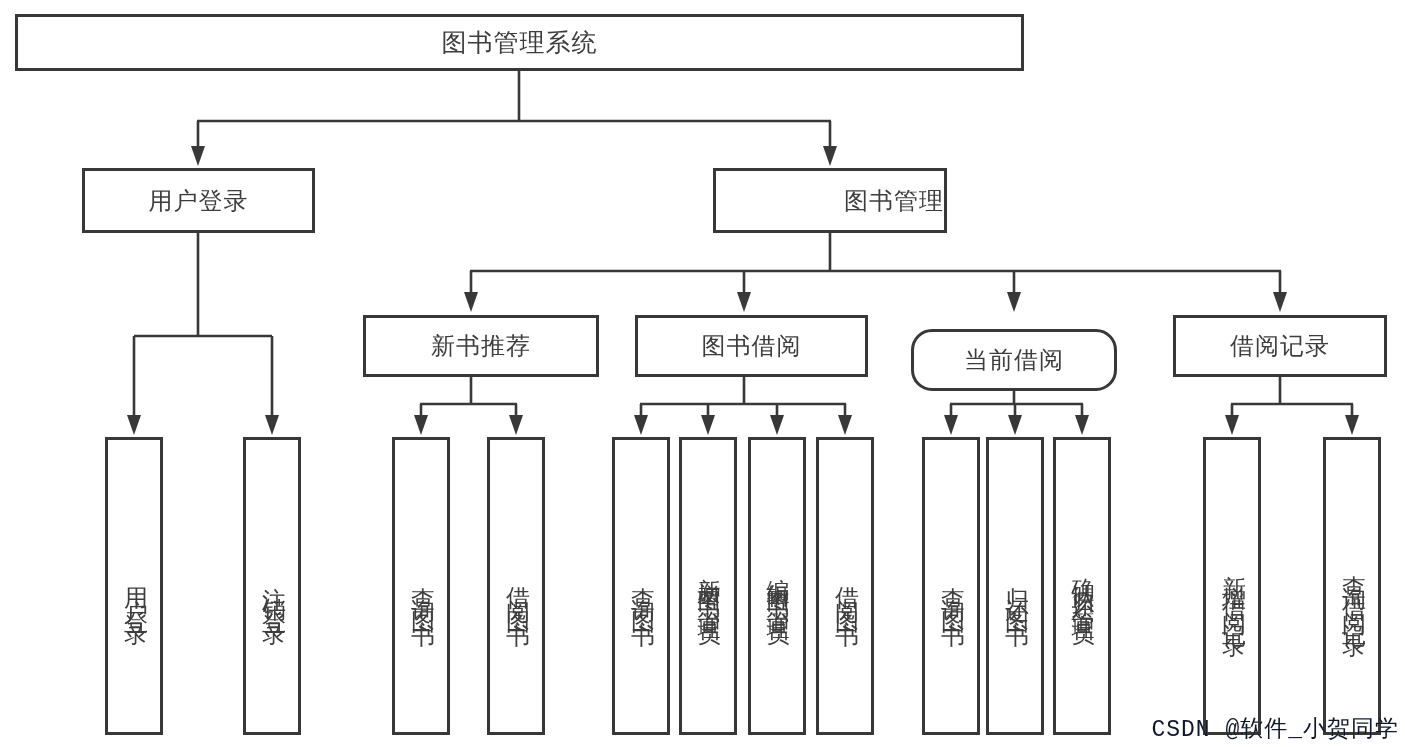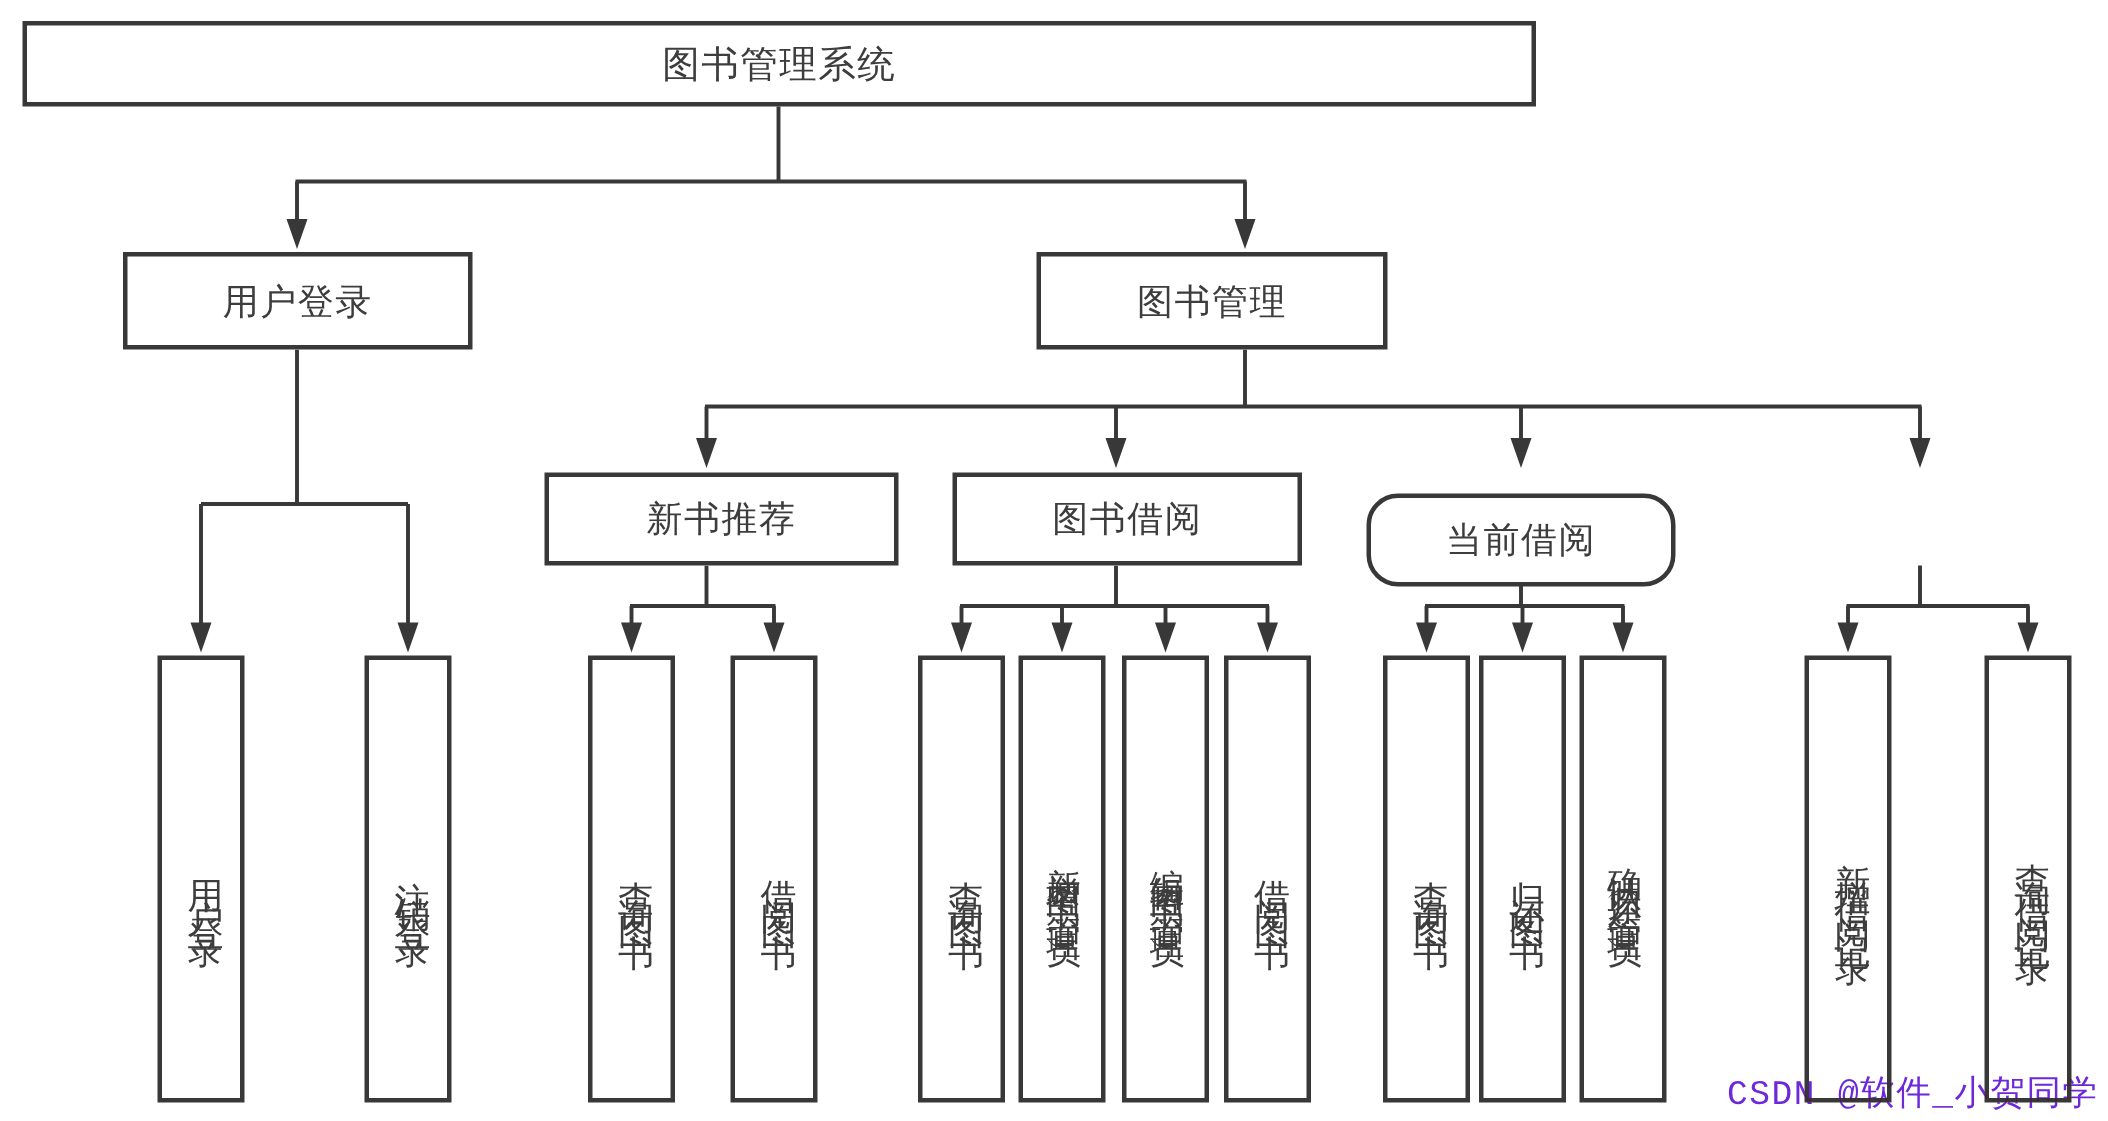--- a/index.html
+++ b/index.html
@@ -65,21 +65,21 @@
   .leaf .vtext.long {
     font-size: 23px;
     letter-spacing: 0.28em;
     margin-bottom: -0.28em;
   }
   #watermark {
     position: absolute;
     right: 6px;
     bottom: 3px;
     z-index: 5;
-    color: #6d28d9;
+    color: #0f172a;
     font-size: 23px;
     letter-spacing: 1px;
     mix-blend-mode: darken;
     text-shadow: 0 0 1px #ffffff;
     white-space: nowrap;
   }
 </style>
 </head>
 <body>
 
@@ -118,32 +118,35 @@
     <polygon class="arrowhead" points="1352,435 1345,415 1359,415"></polygon>
   </svg>
 
   <div class="box root" style="left:15px;top:14px;width:1009px;height:57px;">
     <span class="label">图书管理系统</span>
   </div>
 
   <div class="box" style="left:82px;top:168px;width:233px;height:65px;">
     <span class="label">用户登录</span>
   </div>
-  <div class="box" style="left:691px;top:168px;width:234px;height:65px;">
+  <div class="box" style="left:713px;top:168px;width:234px;height:65px;justify-content:flex-end;">
     <span class="label">图书管理</span>
   </div>
 
   <div class="box" style="left:363px;top:315px;width:236px;height:62px;">
     <span class="label">新书推荐</span>
   </div>
   <div class="box" style="left:635px;top:315px;width:233px;height:62px;">
     <span class="label">图书借阅</span>
   </div>
   <div class="box" style="left:911px;top:329px;width:206px;height:62px;border-radius:21px;">
     <span class="label">当前借阅</span>
+  </div>
+  <div class="box" style="left:1173px;top:315px;width:214px;height:62px;">
+    <span class="label">借阅记录</span>
   </div>
 
   <div class="leaf" style="left:105px;">
     <span class="vtext">用户登录</span>
   </div>
   <div class="leaf" style="left:243px;">
     <span class="vtext">注销登录</span>
   </div>
   <div class="leaf" style="left:392px;">
     <span class="vtext">查询图书</span>

